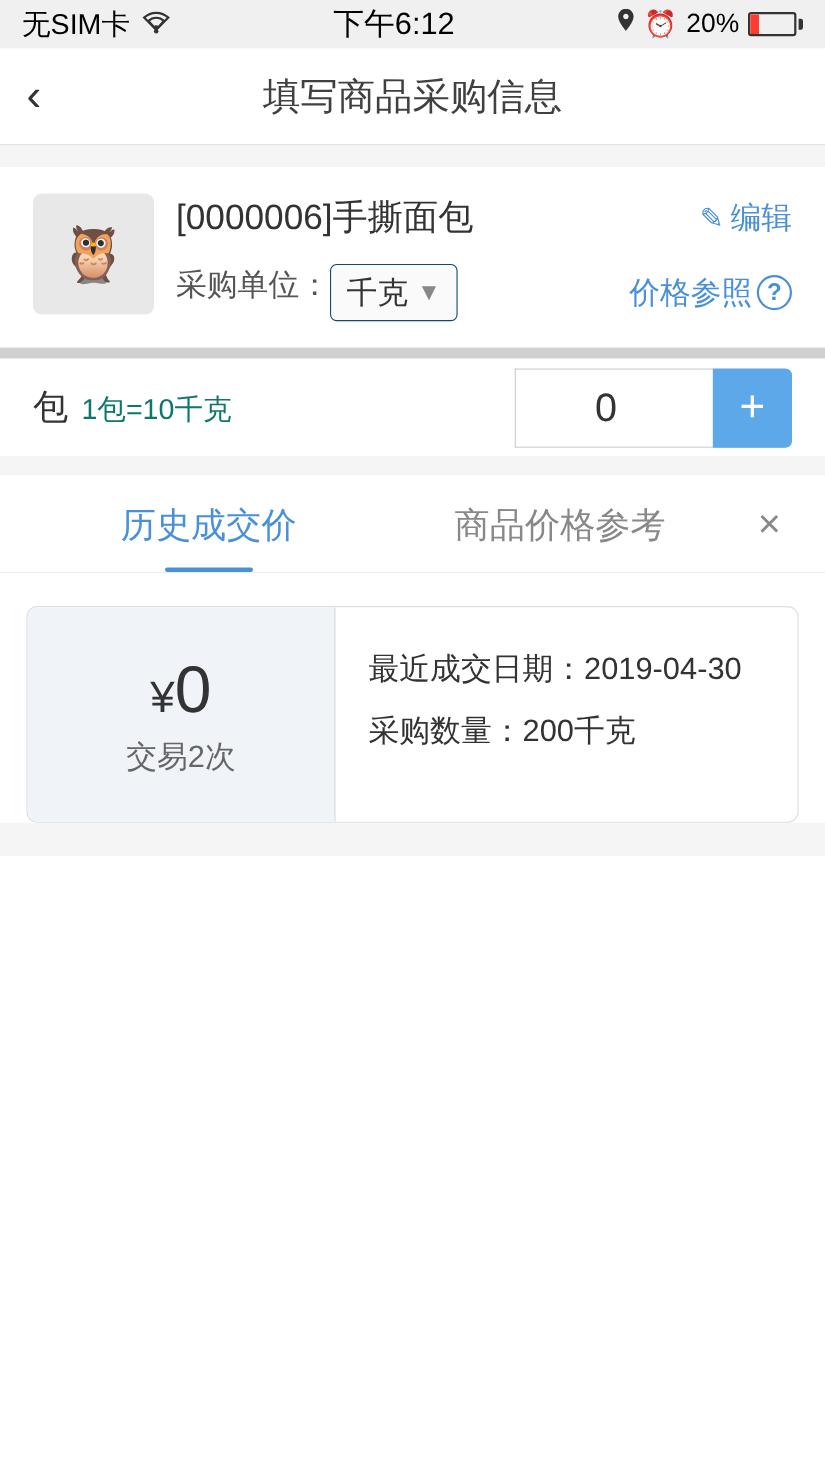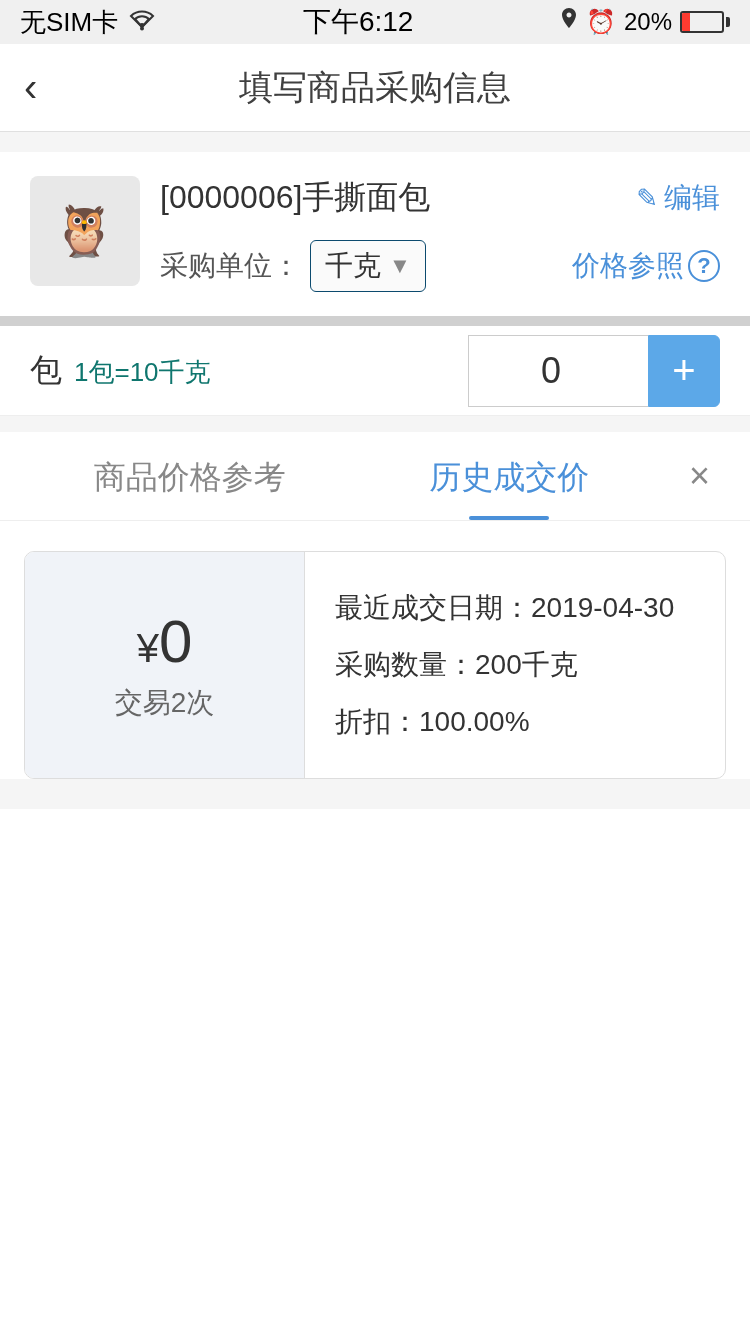--- a/index.html
+++ b/index.html
@@ -143,22 +143,20 @@
     .edit-icon {
       font-size: 26px;
     }
     .purchase-unit-row {
       display: flex;
       align-items: center;
       justify-content: space-between;
     }
     .purchase-unit-left {
       display: flex;
-      align-items: center;
-      gap: 10px;
     }
     .unit-label {
       font-size: 28px;
       color: #555;
     }
     .unit-selector {
       display: flex;
       align-items: center;
       border: 1px solid #0c4a6e;
       border-radius: 6px;
@@ -426,44 +424,41 @@
     <span class="qty-conversion">1包=10千克</span>
   </div>
   <div class="quantity-input-group">
     <input class="qty-input" type="number" value="0" style="">
     <div class="qty-plus">+</div>
   </div>
 </div>
 
 <div class="tabs-section">
   <div class="tabs-header">
-    <div class="tab-item">
-      <span>商品价格参考</span>
-    </div>
     <div class="tab-item active">
       <span>历史成交价</span>
       <div class="tab-underline"></div>
+    </div>
+    <div class="tab-item">
+      <span>商品价格参考</span>
     </div>
     <div class="tab-close">×</div>
   </div>
 
   <div class="trade-card">
     <div class="trade-card-left">
       <div class="trade-price">
         <span class="yen">¥</span><span>0</span>
       </div>
       <div class="trade-count">交易2次</div>
     </div>
     <div class="trade-card-right">
       <div class="trade-detail-row">
         <span>最近成交日期：</span><span>2019-04-30</span>
       </div>
       <div class="trade-detail-row">
         <span>采购数量：</span><span>200千克</span>
       </div>
-      <div class="trade-detail-row">
-        <span>折扣：</span><span>100.00%</span>
-      </div>
     </div>
   </div>
 </div>
 
 <div class="bottom-area"></div>
 
 </body></html>

